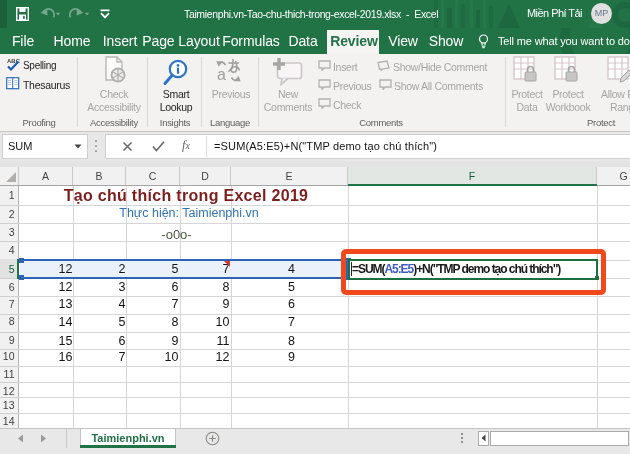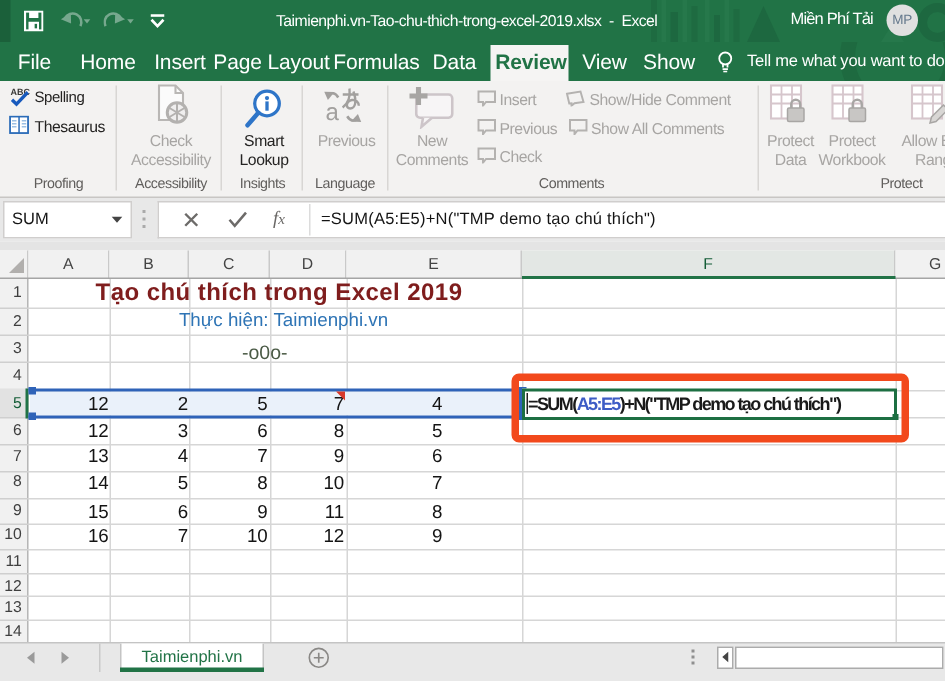--- a/index.html
+++ b/index.html
@@ -338,21 +338,21 @@
 <div class="a" style="left:0;top:428px;width:630px;height:26px;background:#e8e8e8;border-top:1px solid #c4c4c4"></div>
 <svg class="a" style="left:17px;top:434px" width="7" height="9" viewBox="0 0 7 9">
     <path d="M6,0.5 L1,4.5 L6,8.5 Z" fill="#9a9a9a"></path>
   </svg>
 <div class="a" style="left:66px;top:429px;width:1px;height:19px;background:#c9c9c9"></div>
 <svg class="a" style="left:40px;top:434px" width="7" height="9" viewBox="0 0 7 9">
     <path d="M1,0.5 L6,4.5 L1,8.5 Z" fill="#9a9a9a"></path>
   </svg>
 <div class="a" style="left:80px;top:429px;width:96px;height:17px;background:#fff;border-left:1px solid #c4c4c4;border-right:1px solid #c4c4c4"></div>
 <div class="a" style="left:80px;top:445px;width:96px;height:2.5px;background:#217346"></div>
-<div class="c" style="left:128px;top:432px;font-size:11px;font-weight:normal;color:#217346">Taimienphi.vn</div>
+<div class="c" style="left:128px;top:432px;font-size:11px;font-weight:bold;color:#217346">Taimienphi.vn</div>
 <svg class="a" style="left:205px;top:431px" width="15" height="15" viewBox="0 0 15 15">
   <circle cx="7.5" cy="7.5" r="6.3" fill="none" stroke="#8a8886" stroke-width="1.1"></circle>
   <path d="M7.5,4.2 v6.6 M4.2,7.5 h6.6" stroke="#8a8886" stroke-width="1.1"></path>
 </svg>
 <div class="a" style="left:461px;top:433px;width:2px;height:2px;background:#8f8f8f;box-shadow:0 4px 0 #8f8f8f,0 8px 0 #8f8f8f"></div>
 <div class="a" style="left:478px;top:430.5px;width:11px;height:15px;background:#fff;border:1px solid #ababab"></div>
 <svg class="a" style="left:481px;top:434px" width="5" height="8" viewBox="0 0 5 8">
     <path d="M4.5,0.5 L0.5,4 L4.5,7.5 Z" fill="#444"></path>
   </svg>
 <div class="a" style="left:490px;top:430.5px;width:139px;height:15px;background:#fff;border:1px solid #ababab"></div>

